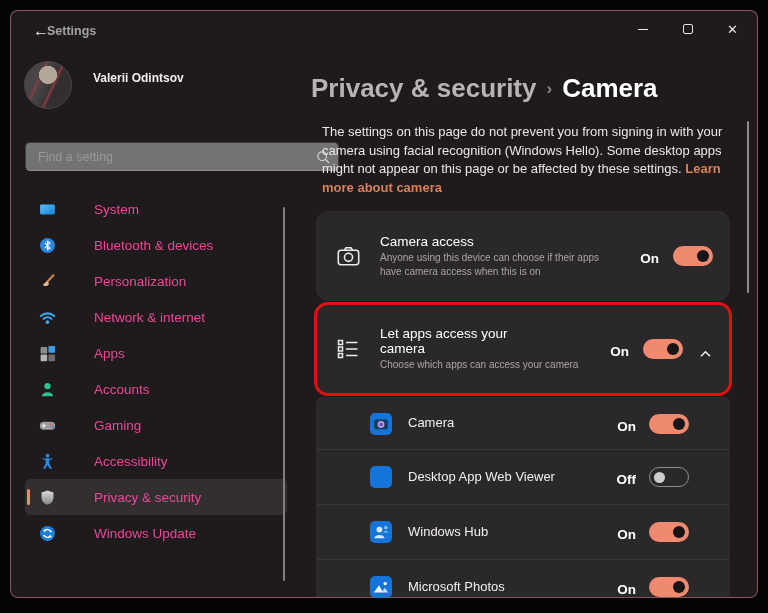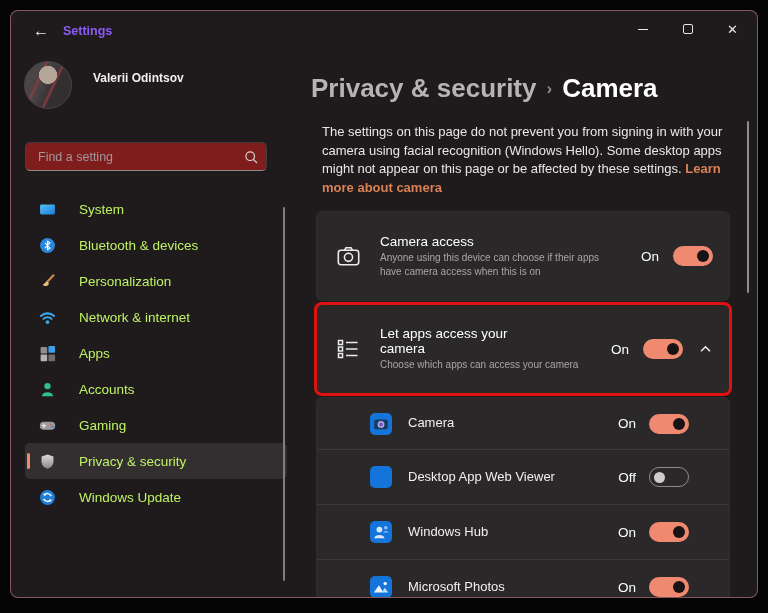--- a/index.html
+++ b/index.html
@@ -16,56 +16,56 @@
     border:1px solid rgba(221,139,144,0.55);
     border-radius:8px; overflow:hidden;
   }
   
   .titlebar { position:absolute; top:0; left:0; right:0; height:38px; }
   .back-btn {
     position:absolute; left:14px; top:7px; width:32px; height:26px;
     color:#eceaea; font-size:16px; display:flex; align-items:center; justify-content:center;
     border-radius:4px; cursor:pointer;
   }
-  .app-title { position:absolute; left:52px; top:13px; font-size:12.5px; font-weight:700; color:#8b5cf6; }
+  .app-title { position:absolute; left:36px; top:13px; font-size:12.5px; font-weight:700; color:#a3a3a3; }
   .win-controls { position:absolute; right:2px; top:0; display:flex; height:36px; }
   .win-btn { width:45px; height:36px; display:flex; align-items:center; justify-content:center; color:#e8e6e6; cursor:pointer; }
   .glyph-min { width:10px; height:1px; background:#e8e6e6; display:block; }
   .glyph-max { width:10px; height:10px; border:1.2px solid #e8e6e6; border-radius:2px; display:block; }
   .glyph-close { font-size:13px; line-height:1; }
   
   .profile { position:absolute; left:13px; top:50px; display:flex; align-items:center; }
   .avatar {
     width:48px; height:48px; border-radius:50%;
     background:
       radial-gradient(circle at 50% 28%, #b4a79a 0 22%, transparent 23%),
       linear-gradient(115deg, #4a4446 30%, #8e3b3f 32%, #4a4446 36%, #3a3536 55%, #8e3b3f 58%, #332f30 62%),
       #57514f;
     border:1px solid #474243;
   }
   .user-name { margin-left:21px; margin-top:-14px; font-size:12px; font-weight:700; color:#f2efef; }
   .search-box {
-    position:absolute; left:14px; top:131px; width:242px; height:29px;
-    background:#7f1d1d; border:1px solid #413d3e; border-bottom:1px solid #8d8a8a;
+    position:absolute; left:14px; top:131px; width:314px; height:29px;
+    background:#737373; border:1px solid #413d3e; border-bottom:1px solid #8d8a8a;
     border-radius:5px; display:flex; align-items:center;
   }
   .search-box input {
     flex:1; background:transparent; border:none; outline:none;
     color:#e8e5e5; font-size:12.5px; padding:0 8px 0 12px;
     font-family:"Liberation Sans", sans-serif;
   }
   .search-box input::placeholder { color:#9d9899; }
   .search-icon-wrap { width:30px; display:flex; justify-content:center; }
   .nav { position:absolute; left:14px; top:180px; width:262px; }
   .nav-item {
     height:36px; display:flex; align-items:center; border-radius:5px;
     position:relative; cursor:pointer; padding-left:14px;
   }
   .nav-item .icon { width:17px; height:17px; margin-right:13px; display:flex; align-items:center; justify-content:center; }
-  .nav-item .label { font-size:13.5px; color:#bef264; margin-left:10px; }
+  .nav-item .label { font-size:13.5px; color:#ec4899; margin-left:25px; }
   .nav-item.selected { background:#332f30; }
   .nav-item.selected::before {
     content:""; position:absolute; left:2px; top:10px; width:3px; height:16px;
     border-radius:2px; background:#ef8a70;
   }
   .sidebar-scrollbar {
     position:absolute; left:272px; top:196px; width:2px; height:374px;
     background:#827e7f; border-radius:2px;
   }
   
@@ -73,31 +73,31 @@
   .crumb-parent { color:#b9b4b4; cursor:pointer; }
   .crumb-sep { color:#8f8b8b; font-size:17px; padding:0 10px; vertical-align:3px; }
   .crumb-current { color:#ffffff; }
   .page-desc {
     position:absolute; left:311px; top:112px; width:412px;
     font-size:13px; line-height:1.43; color:#ebe7e7;
   }
   .learn-link { color:#d98155; font-weight:700; text-decoration:none; cursor:pointer; }
   .cards { position:absolute; left:305px; top:200px; width:414px; }
   .card {
-    background:#2b2829; border:1px solid #302c2d; border-radius:6px;
+    background:#2b2829; border:1px solid #302c2d; border-radius:12px;
     display:flex; align-items:center; padding:0 16px 0 18px; margin-bottom:3px;
   }
   .card.tall { height:90px; }
   .card.highlighted { outline:3px solid #df1111; outline-offset:-1px; }
   .card-icon { width:26px; display:flex; justify-content:center; margin-right:19px; flex-shrink:0; }
   .card-text { flex:1; }
   .card-title { font-size:13.5px; color:#ffffff; margin-bottom:2px; }
   .card-title.narrow { max-width:160px; }
   .card-sub { font-size:10px; color:#aaa5a5; line-height:1.35; max-width:238px; }
-  .card-right { display:flex; align-items:center; gap:14px; }
+  .card-right { display:flex; align-items:flex-end; gap:14px;font-weight:bold; }
   .state-label { font-size:13.5px; color:#ffffff; }
   
   .toggle { width:40px; height:20px; border-radius:10px; position:relative; cursor:pointer; flex-shrink:0; }
   .toggle.on { background:#ef8a70; }
   .toggle.on::after {
     content:""; position:absolute; right:4px; top:4px; width:12px; height:12px;
     border-radius:50%; background:#181314;
   }
   .toggle.off { background:transparent; border:1px solid #8f8b8b; }
   .toggle.off::after {
@@ -221,20 +221,29 @@
       <span class="icon">
           <svg width="17" height="17" viewBox="0 0 16 16">
             <rect x="0.8" y="4.4" width="14.4" height="7.6" rx="3.6" fill="#9b9b9b"></rect>
             <path d="M4.6 6.6 v3.2 M3 8.2 h3.2" stroke="#f0f0f0" stroke-width="1.1" stroke-linecap="round"></path>
             <circle cx="11.2" cy="7.1" r="1" fill="#d95a5a"></circle>
             <circle cx="12.9" cy="9.2" r="1" fill="#3a7de0"></circle>
           </svg>
         </span>
       <span class="label">Gaming</span>
     </div>
+    <div class="nav-item">
+      <span class="icon">
+          <svg width="17" height="17" viewBox="0 0 16 16">
+            <circle cx="8" cy="2.6" r="1.8" fill="#2b8ae0"></circle>
+            <path d="M2.2 5.2 h11.6 l-4.1 1.6 v3.1 l2.4 5 h-1.9 L8 11.3 5.8 14.9 H3.9 l2.4 -5 V6.8 z" fill="#2b8ae0"></path>
+          </svg>
+        </span>
+      <span class="label">Accessibility</span>
+    </div>
     <div class="nav-item selected">
       <span class="icon">
           <svg width="17" height="17" viewBox="0 0 16 16">
             <defs>
               <linearGradient id="g2" x1="0" y1="0" x2="0" y2="1">
                 <stop offset="0" stop-color="#dcdcdc"></stop>
                 <stop offset="1" stop-color="#878787"></stop>
               </linearGradient>
             </defs>
             <path d="M8 1.3 L13.6 3.4 V8 c0 3.6 -2.6 5.9 -5.6 6.9 C5 13.9 2.4 11.6 2.4 8 V3.4 z" fill="url(#g2)"></path>

